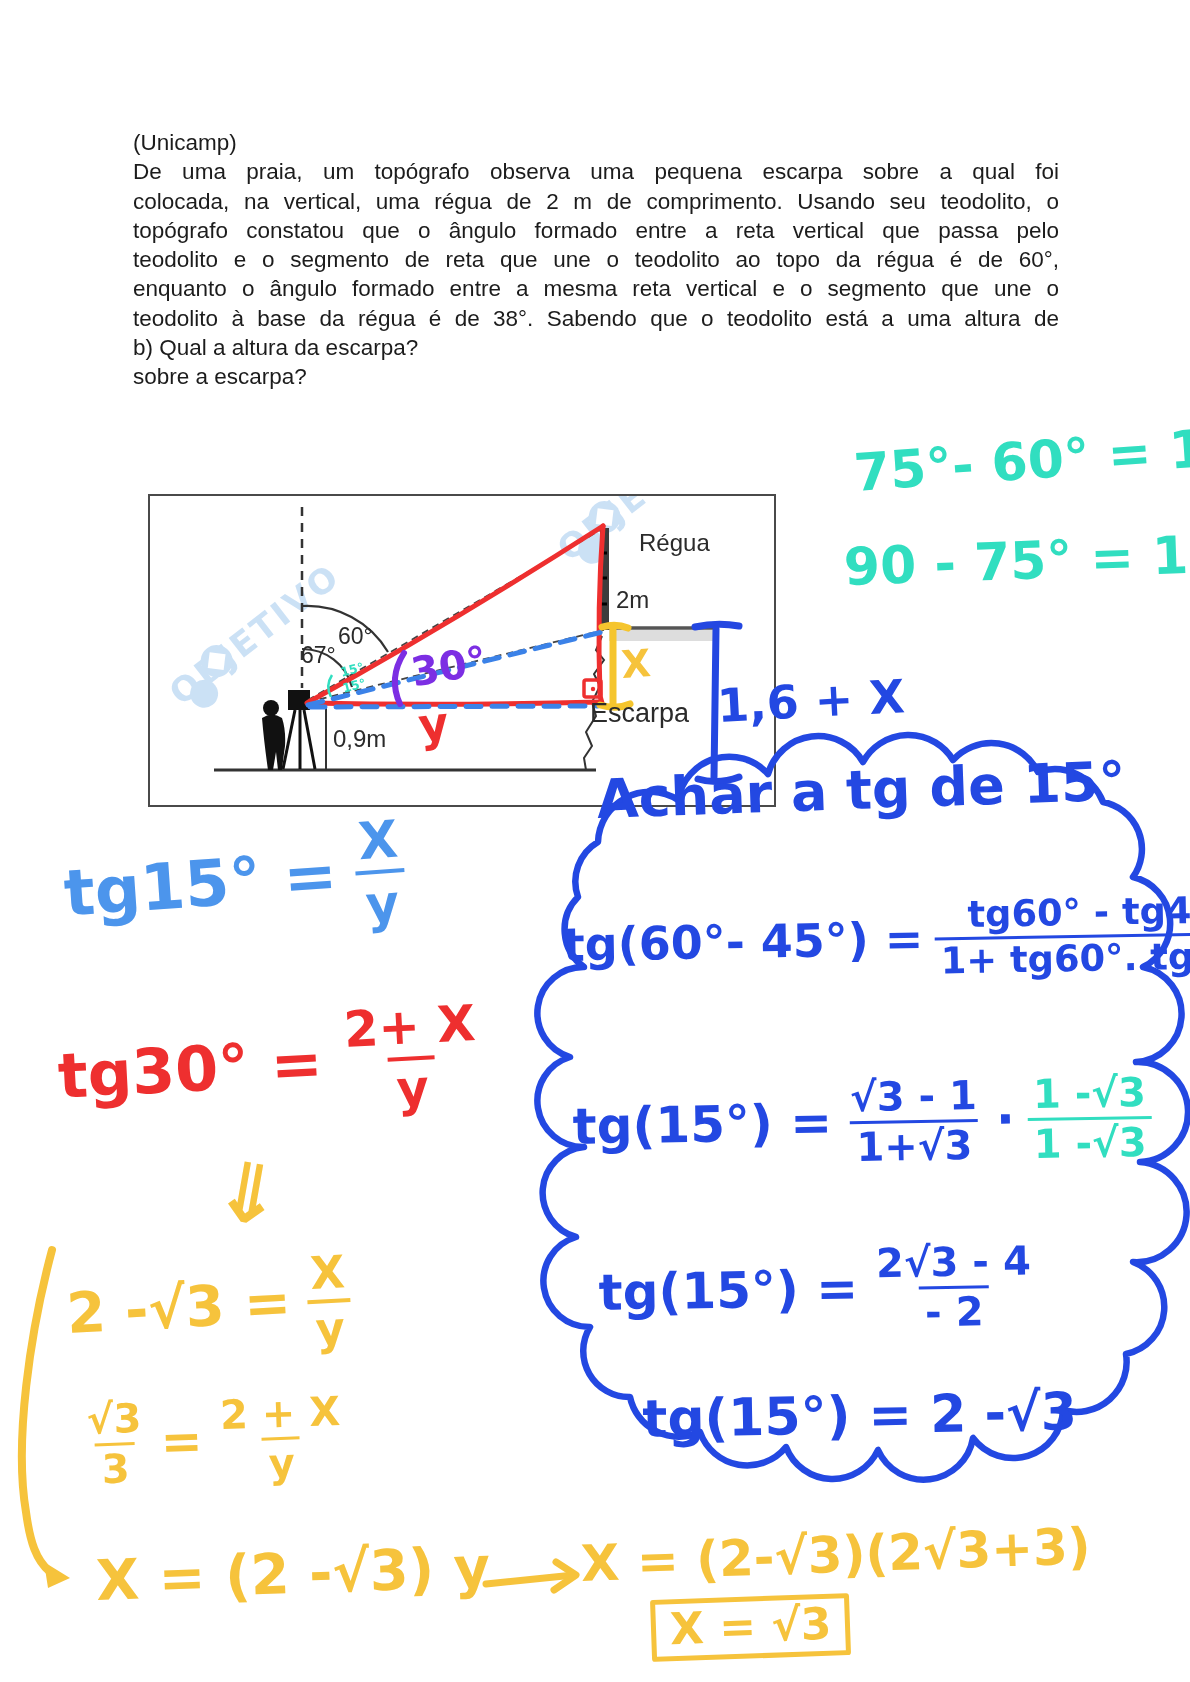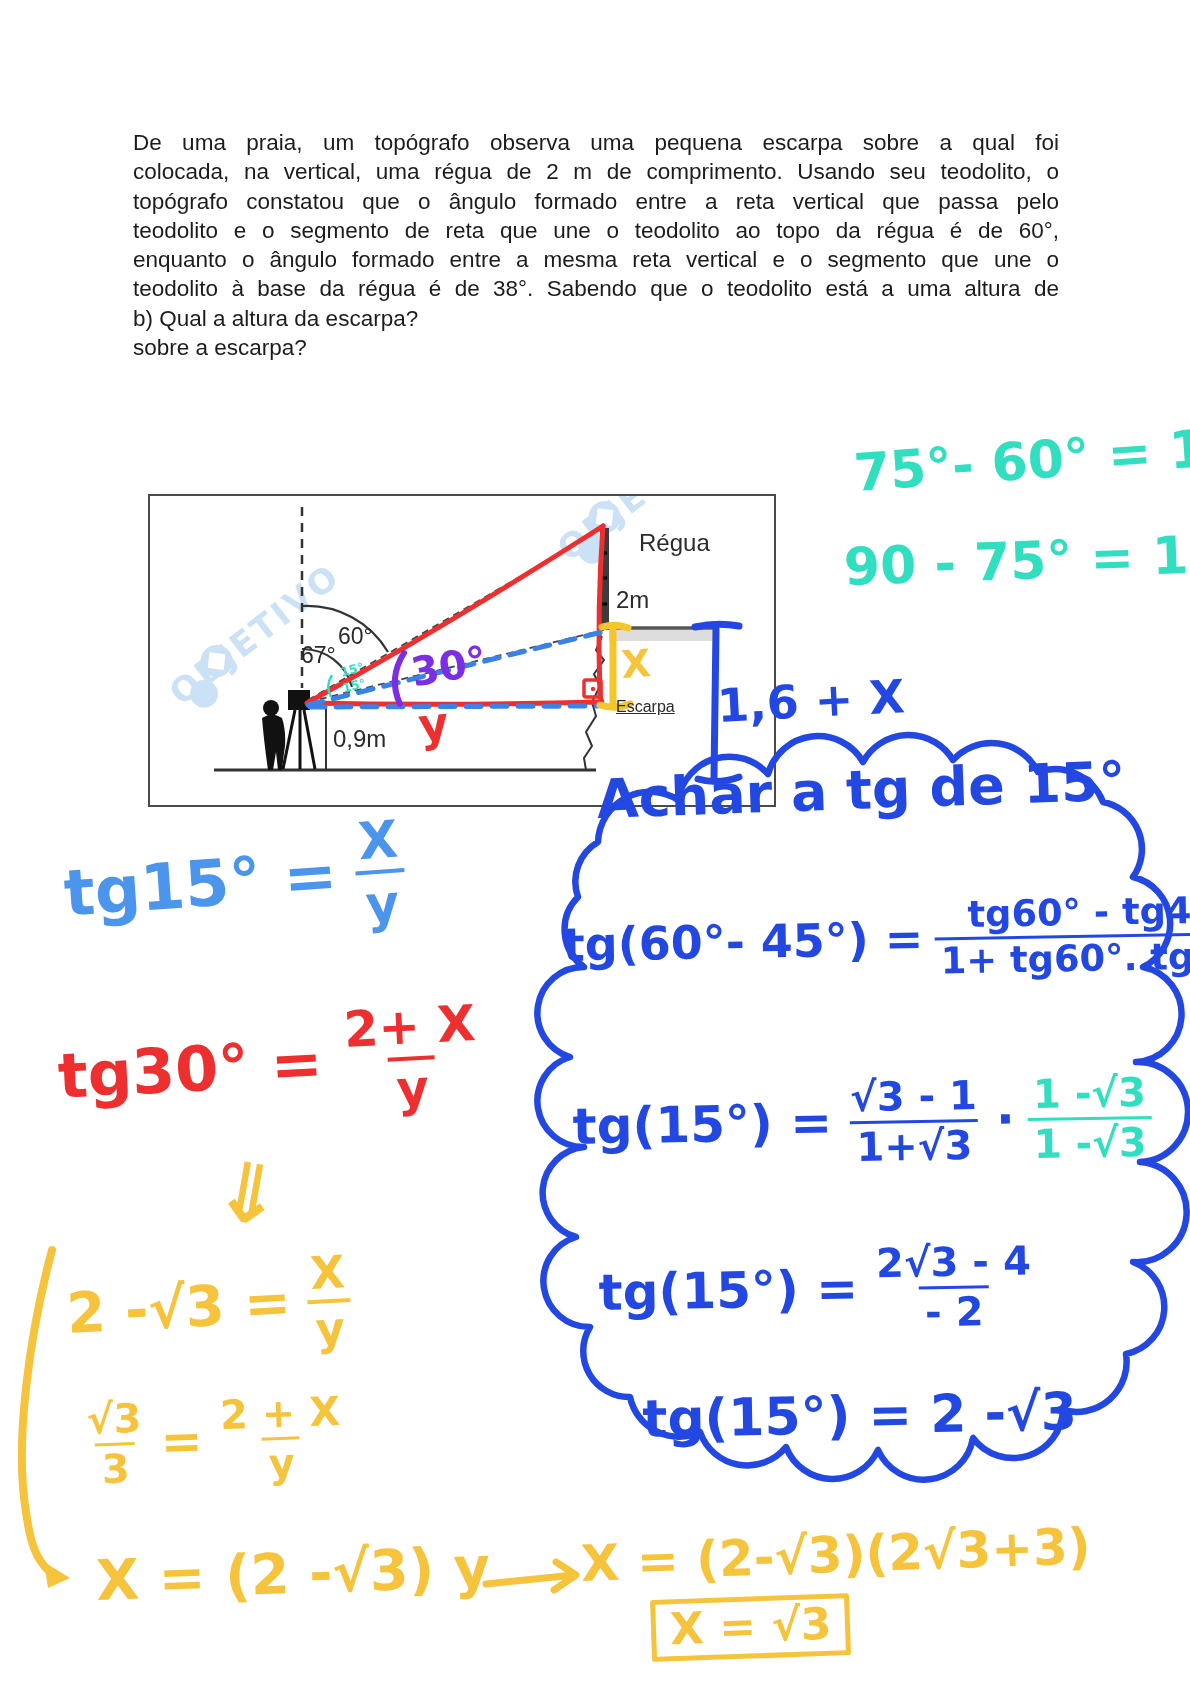--- a/index.html
+++ b/index.html
@@ -38,20 +38,21 @@
   .c-yellow{color:#f6c33c;}
   .c-blue{color:#2348e2;}
   .c-purple{color:#7c2ee3;}
   .boxed{border:5px solid #f6c33c;padding:2px 14px 4px;border-radius:3px;}
   svg.overlay{position:absolute;overflow:visible;}
 </style>
 </head>
 <body>
 
 <section class="problem">
+  <div class="line">(Unicamp)</div>
   <div class="line jl">De uma praia, um topógrafo observa uma pequena escarpa sobre a qual foi</div>
   <div class="line jl">colocada, na vertical, uma régua de 2 m de comprimento. Usando seu teodolito, o</div>
   <div class="line jl">topógrafo constatou que o ângulo formado entre a reta vertical que passa pelo</div>
   <div class="line jl">teodolito e o segmento de reta que une o teodolito ao topo da régua é de 60°,</div>
   <div class="line jl">enquanto o ângulo formado entre a mesma reta vertical e o segmento que une o</div>
   <div class="line jl">teodolito à base da régua é de 38°. Sabendo que o teodolito está a uma altura de</div>
   <div class="line">b) Qual a altura da escarpa?</div>
   <div class="line">sobre a escarpa?</div>
 </section>
 
@@ -134,21 +135,21 @@
       <path d="M545 131 q22 -5 44 -1"></path>
       <line x1="566" y1="133" x2="564" y2="281"></line>
       <path d="M548 283 q20 6 41 -2"></path>
     </g>
   </svg>
 
   <span class="fig-label" style="left:188px;top:118px;font-size:23px;margin-top:9px;">60°</span>
   <span class="fig-label" style="left:151px;top:146px;font-size:23px;">67°</span>
   <span class="fig-label" style="left:468px;top:33px;font-size:24px;margin-left:21px;">Régua</span>
   <span class="fig-label" style="left:466px;top:90px;font-size:24px;">2m</span>
-  <span class="fig-label" style="left:466px;top:202px;font-size:16px;text-decoration:underline;">Escarpa</span>
+  <span class="fig-label" style="left:440px;top:202px;font-size:27px;">Escarpa</span>
   <span class="fig-label" style="left:183px;top:229px;font-size:24px;">0,9m</span>
 
   <span class="hw c-yellow" style="left:470px;top:150px;font-size:38px;--rot:-4deg;">X</span>
   <span class="hw c-red" style="left:266px;top:206px;font-size:46px;--rot:-6deg;">y</span>
   <span class="hw c-purple" style="left:258px;top:156px;font-size:40px;--rot:-10deg;">30°</span>
   <span class="hw c-teal" style="left:189px;top:170px;font-size:12.5px;--rot:-14deg;">15°</span>
   <span class="hw c-teal" style="left:191px;top:186px;font-size:12.5px;--rot:-14deg;">15°</span>
 </figure>
 
 <div class="hw c-blue" style="left:716px;top:682px;font-size:46px;--rot:-3deg;">1,6 + X</div>

